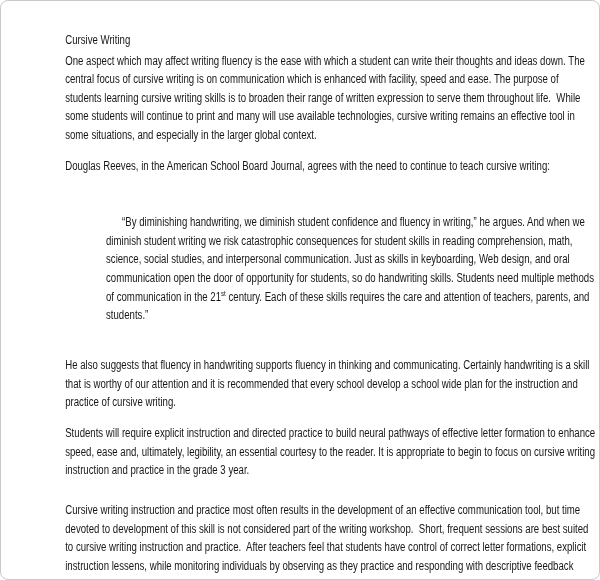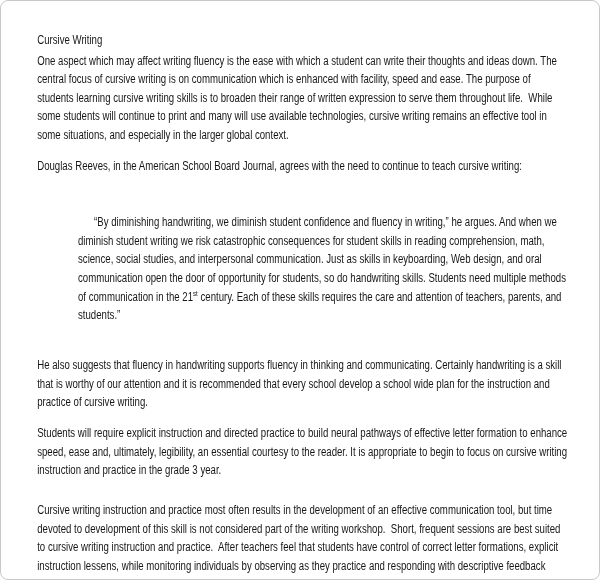--- a/index.html
+++ b/index.html
@@ -14,20 +14,21 @@
     background: #ffffff;
   }
   .page {
     width: 600px;
     height: 580px;
     box-sizing: border-box;
     background: var(--page-bg);
     border: 1.5px solid var(--border-color);
     border-radius: 8px;
     overflow: hidden;
+    padding-left: 28px;
   }
   
   .content {
     width: 779px;
     transform: scaleX(0.77);
     transform-origin: top left;
     box-sizing: border-box;
     padding: 30px 43px 0 47px;
     font-family: "Liberation Sans", "DejaVu Sans", sans-serif;
     font-size: 12.5px;

